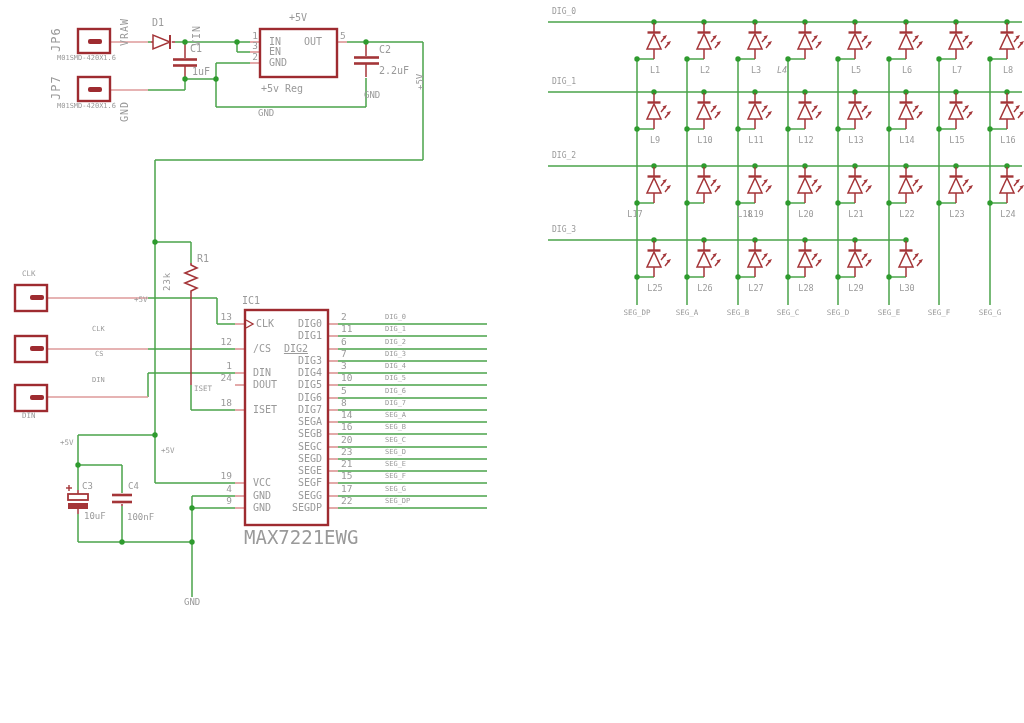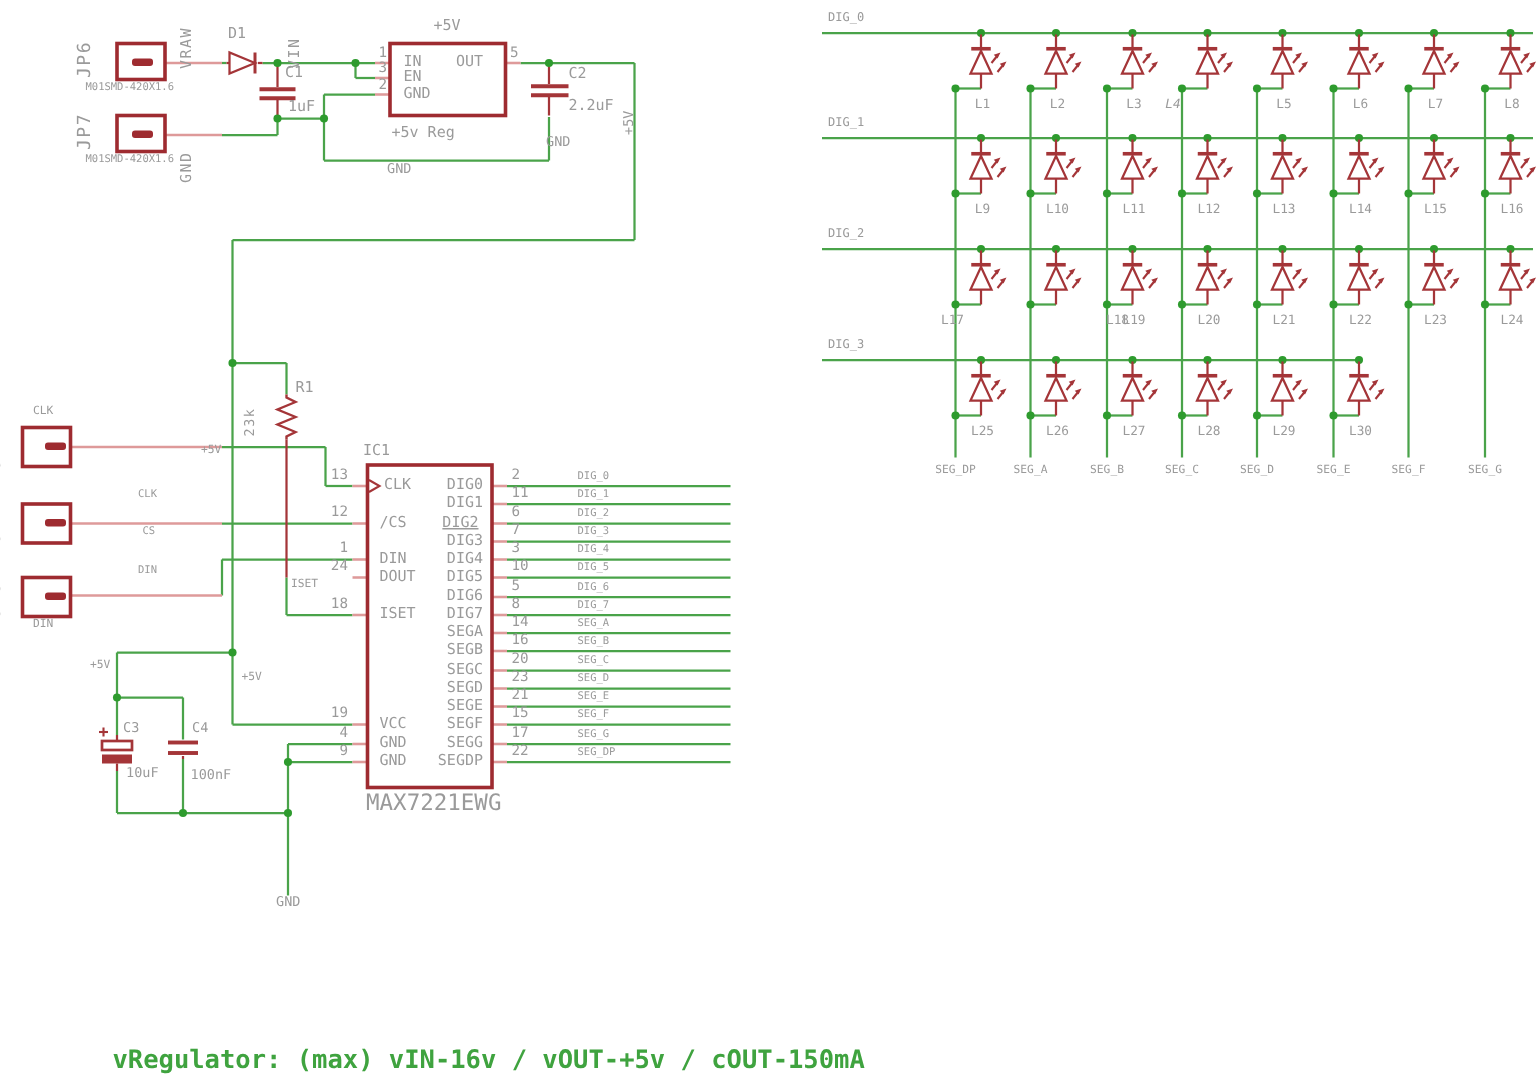--- a/index.html
+++ b/index.html
@@ -3,21 +3,21 @@
 <meta charset="utf-8">
 <style>
   html,body{margin:0;padding:0;background:#fff;}
   #canvas{position:relative;width:1024px;height:723px;background:#ffffff;overflow:hidden;
           font-family:"DejaVu Sans Mono",monospace;}
   #geom{position:absolute;left:0;top:0;}
   #labels{position:absolute;left:0;top:0;width:100%;height:100%;}
   .lb{position:absolute;color:#9A9A9A;line-height:1;white-space:pre;font-family:"DejaVu Sans Mono",monospace;}
   .s7{font-size:7px;}  .s75{font-size:7.5px;} .s8{font-size:8px;} .s85{font-size:8.5px;}
   .s9{font-size:9px;}  .s95{font-size:9.5px;} .s10{font-size:10px;} .s12{font-size:12px;}
-  .s13{font-size:15px;} .s17{font-size:17px;font-weight:bold;}
+  .s13{font-size:19px;} .s17{font-size:17px;font-weight:bold;}
   .ctr{transform:translateX(-50%);}
   .rgt{transform:translateX(-100%);}
   .rot{transform-origin:0 100%;transform:rotate(-90deg);}
   .ls1{letter-spacing:1px;}
   .green{color:#3FA33F;}
 </style>
 </head>
 <body>
 
 <div id="canvas">
@@ -572,21 +572,21 @@
       </g>
     </svg>
   <div id="labels">
       <span class="lb s95" style="left: 341px; top: 312px;">2</span>
       <span class="lb s10 rgt" style="left: 322px; top: 319px; padding-left: 21px;">DIG0</span>
       <span class="lb s7" style="left: 385px; top: 314px;">DIG_0</span>
       <span class="lb s95" style="left: 341px; top: 324px;">11</span>
       <span class="lb s10 rgt" style="left: 322px; top: 331px;">DIG1</span>
       <span class="lb s7" style="left: 385px; top: 326px;">DIG_1</span>
       <span class="lb s95" style="left: 341px; top: 337px;">6</span>
-      <span class="lb s10 rgt" style="left: 319px; top: 344px; text-decoration: underline;">DIG2</span>
+      <span class="lb s10 rgt" style="left: 308px; top: 344px; text-decoration: underline;">DIG2</span>
       <span class="lb s7" style="left: 385px; top: 339px;">DIG_2</span>
       <span class="lb s95" style="left: 341px; top: 349px;">7</span>
       <span class="lb s10 rgt" style="left: 322px; top: 356px;">DIG3</span>
       <span class="lb s7" style="left: 385px; top: 351px;">DIG_3</span>
       <span class="lb s95" style="left: 341px; top: 361px;">3</span>
       <span class="lb s10 rgt" style="left: 322px; top: 368px;">DIG4</span>
       <span class="lb s7" style="left: 385px; top: 363px;">DIG_4</span>
       <span class="lb s95" style="left: 341px; top: 373px;">10</span>
       <span class="lb s10 rgt" style="left: 322px; top: 380px;">DIG5</span>
       <span class="lb s7" style="left: 385px; top: 375px;">DIG_5</span>
@@ -717,15 +717,14 @@
       <span class="lb s75" style="left: 22px; top: 412px;">DIN</span>
       <span class="lb s75" style="left: 60px; top: 439px;">+5V</span>
       <span class="lb s75" style="left: 161px; top: 447px;">+5V</span>
       <span class="lb s9" style="left: 82px; top: 482px;">C3</span>
       <span class="lb s9" style="left: 84px; top: 512px;">10uF</span>
       <span class="lb s9" style="left: 128px; top: 482px;">C4</span>
       <span class="lb s9" style="left: 127px; top: 513px;">100nF</span>
       <span class="lb s9" style="left: 184px; top: 598px;">GND</span>
       <span class="lb s10" style="left: 242px; top: 296px;">IC1</span>
       <span class="lb s13" style="left: 244px; top: 528px;">MAX7221EWG</span>
-      <span class="lb s17 green" style="left: 75px; top: 699px;">vRegulator: (max) vIN-16v / vOUT-+5v / cOUT-150mA</span>
     </div>
 </div>
 
 </body></html>

